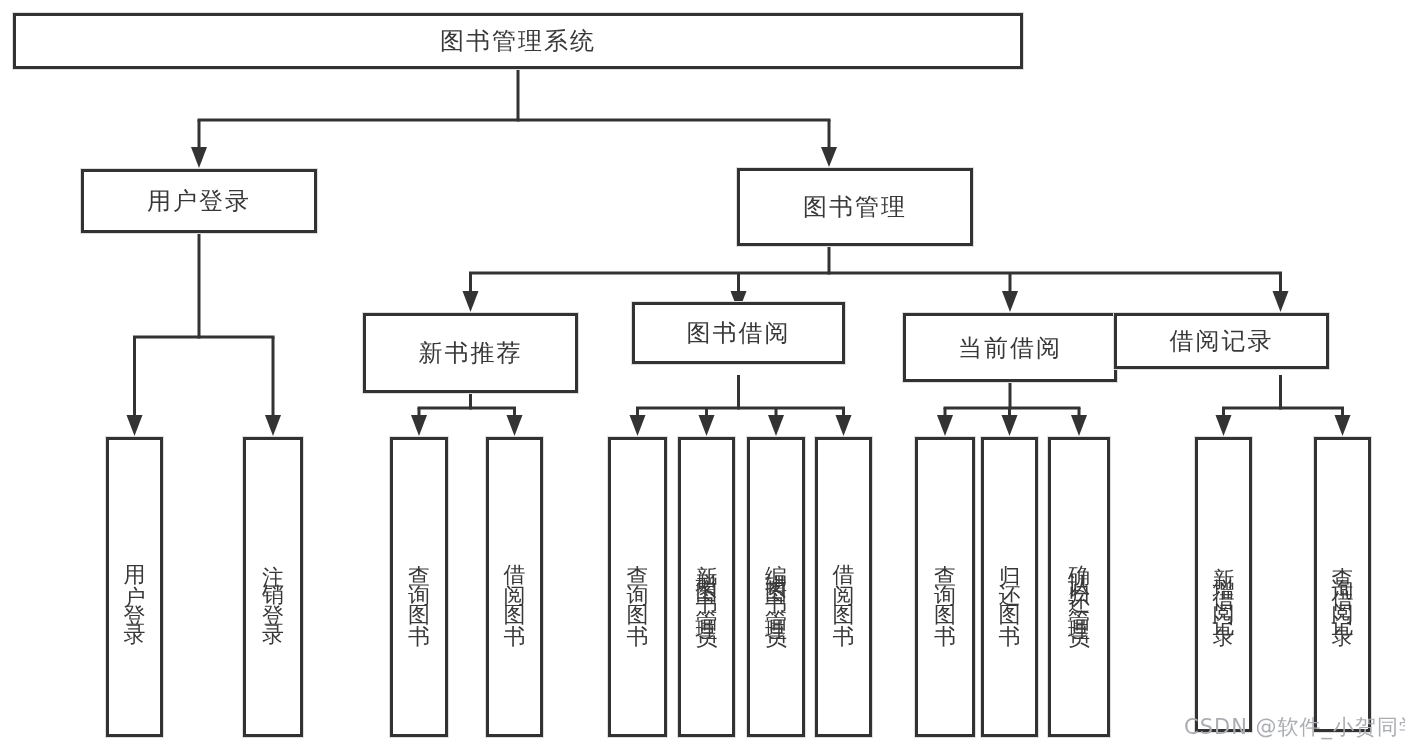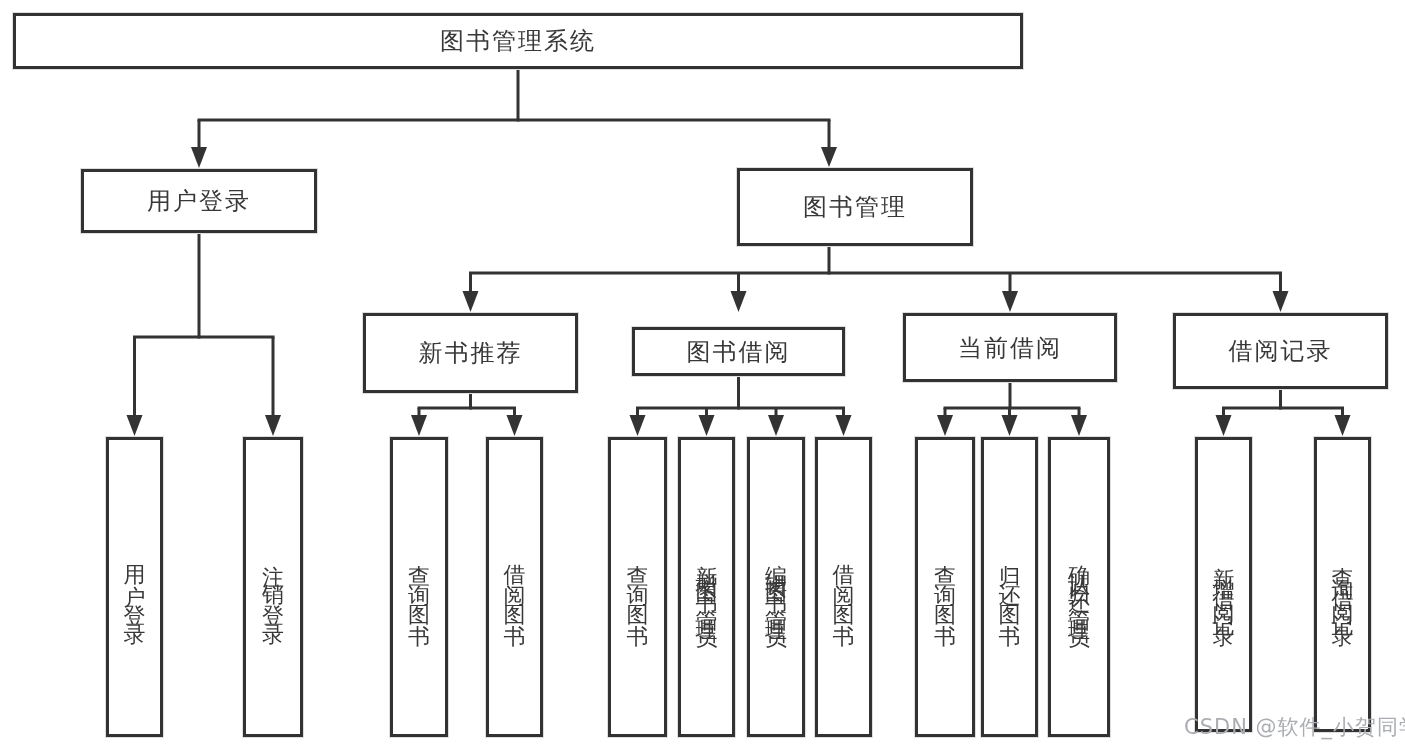--- a/index.html
+++ b/index.html
@@ -140,27 +140,27 @@
   <div class="node h" style="left:81px; top:169px; width:236px; height:64px">
     <span>用户登录</span>
   </div>
   <div class="node h" style="left:737px; top:168px; width:236px; height:78px">
     <span>图书管理</span>
   </div>
 
   <div class="node h" style="left:363px; top:313px; width:215px; height:80px">
     <span>新书推荐</span>
   </div>
-  <div class="node h" style="left:632px; top:327px; width:213px; height:49px">
+  <div class="node h" style="left:632px; top:302px; width:213px; height:62px">
     <span>图书借阅</span>
   </div>
   <div class="node h" style="left:903px; top:313px; width:214px; height:69px">
     <span>当前借阅</span>
   </div>
-  <div class="node h" style="left:1173px; top:313px; width:215px; height:76px">
+  <div class="node h" style="left:1114px; top:313px; width:215px; height:56px">
     <span>借阅记录</span>
   </div>
 
   <div class="node v" style="left:106px; top:437px; width:57px; height:300px">
     <span class="vlabel sp-wide">用户登录</span>
   </div>
   <div class="node v" style="left:243px; top:437px; width:60px; height:300px">
     <span class="vlabel sp-wide">注销登录</span>
   </div>
 

